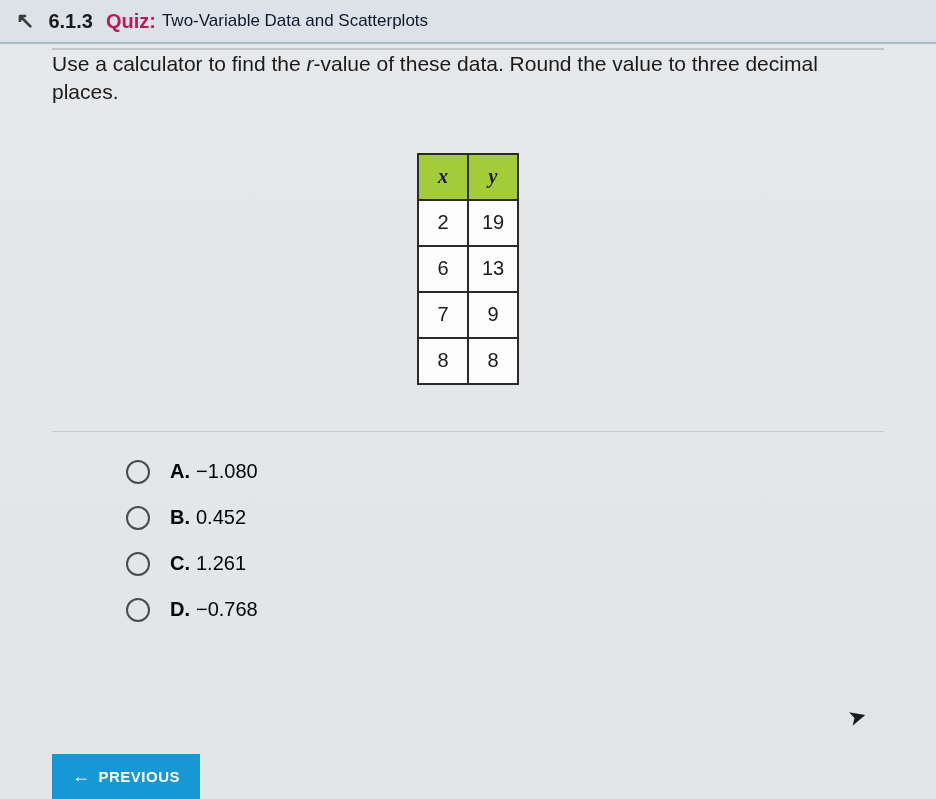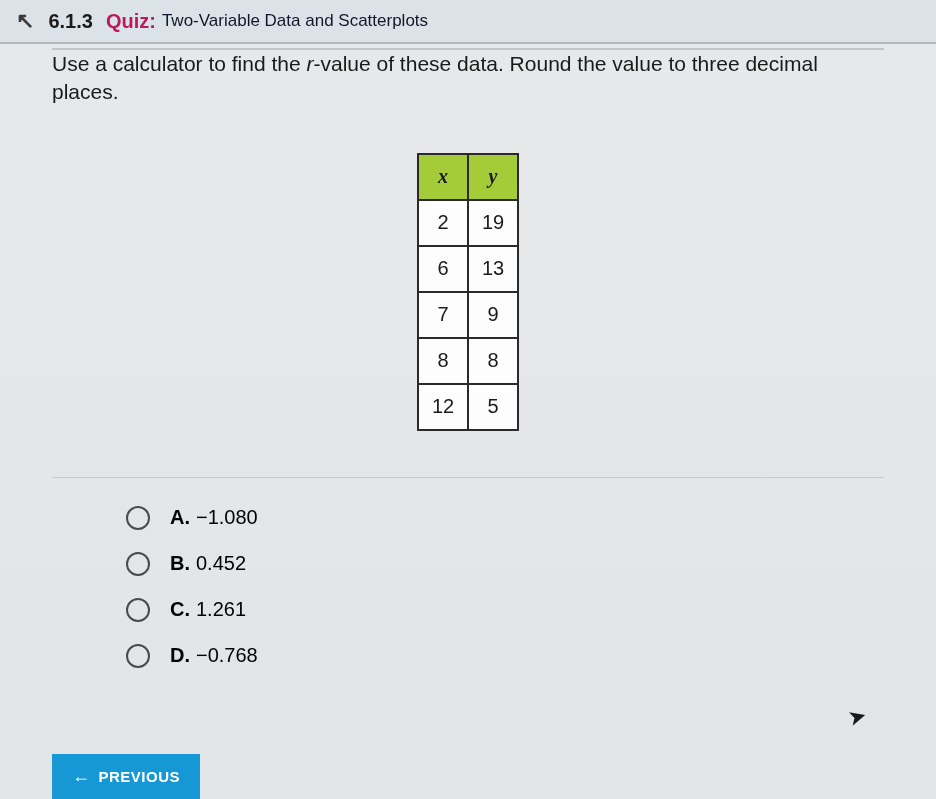--- a/index.html
+++ b/index.html
@@ -170,24 +170,20 @@
           <td>13</td>
         </tr>
         <tr>
           <td>7</td>
           <td>9</td>
         </tr>
         <tr>
           <td>8</td>
           <td>8</td>
         </tr>
-        <tr>
-          <td>12</td>
-          <td>5</td>
-        </tr>
       </tbody>
     </table>
   </div>
 
   <div class="divider"></div>
 
   <div class="choices">
     <div class="choice">
       <span class="radio"></span>
       <span class="letter">A.</span>

